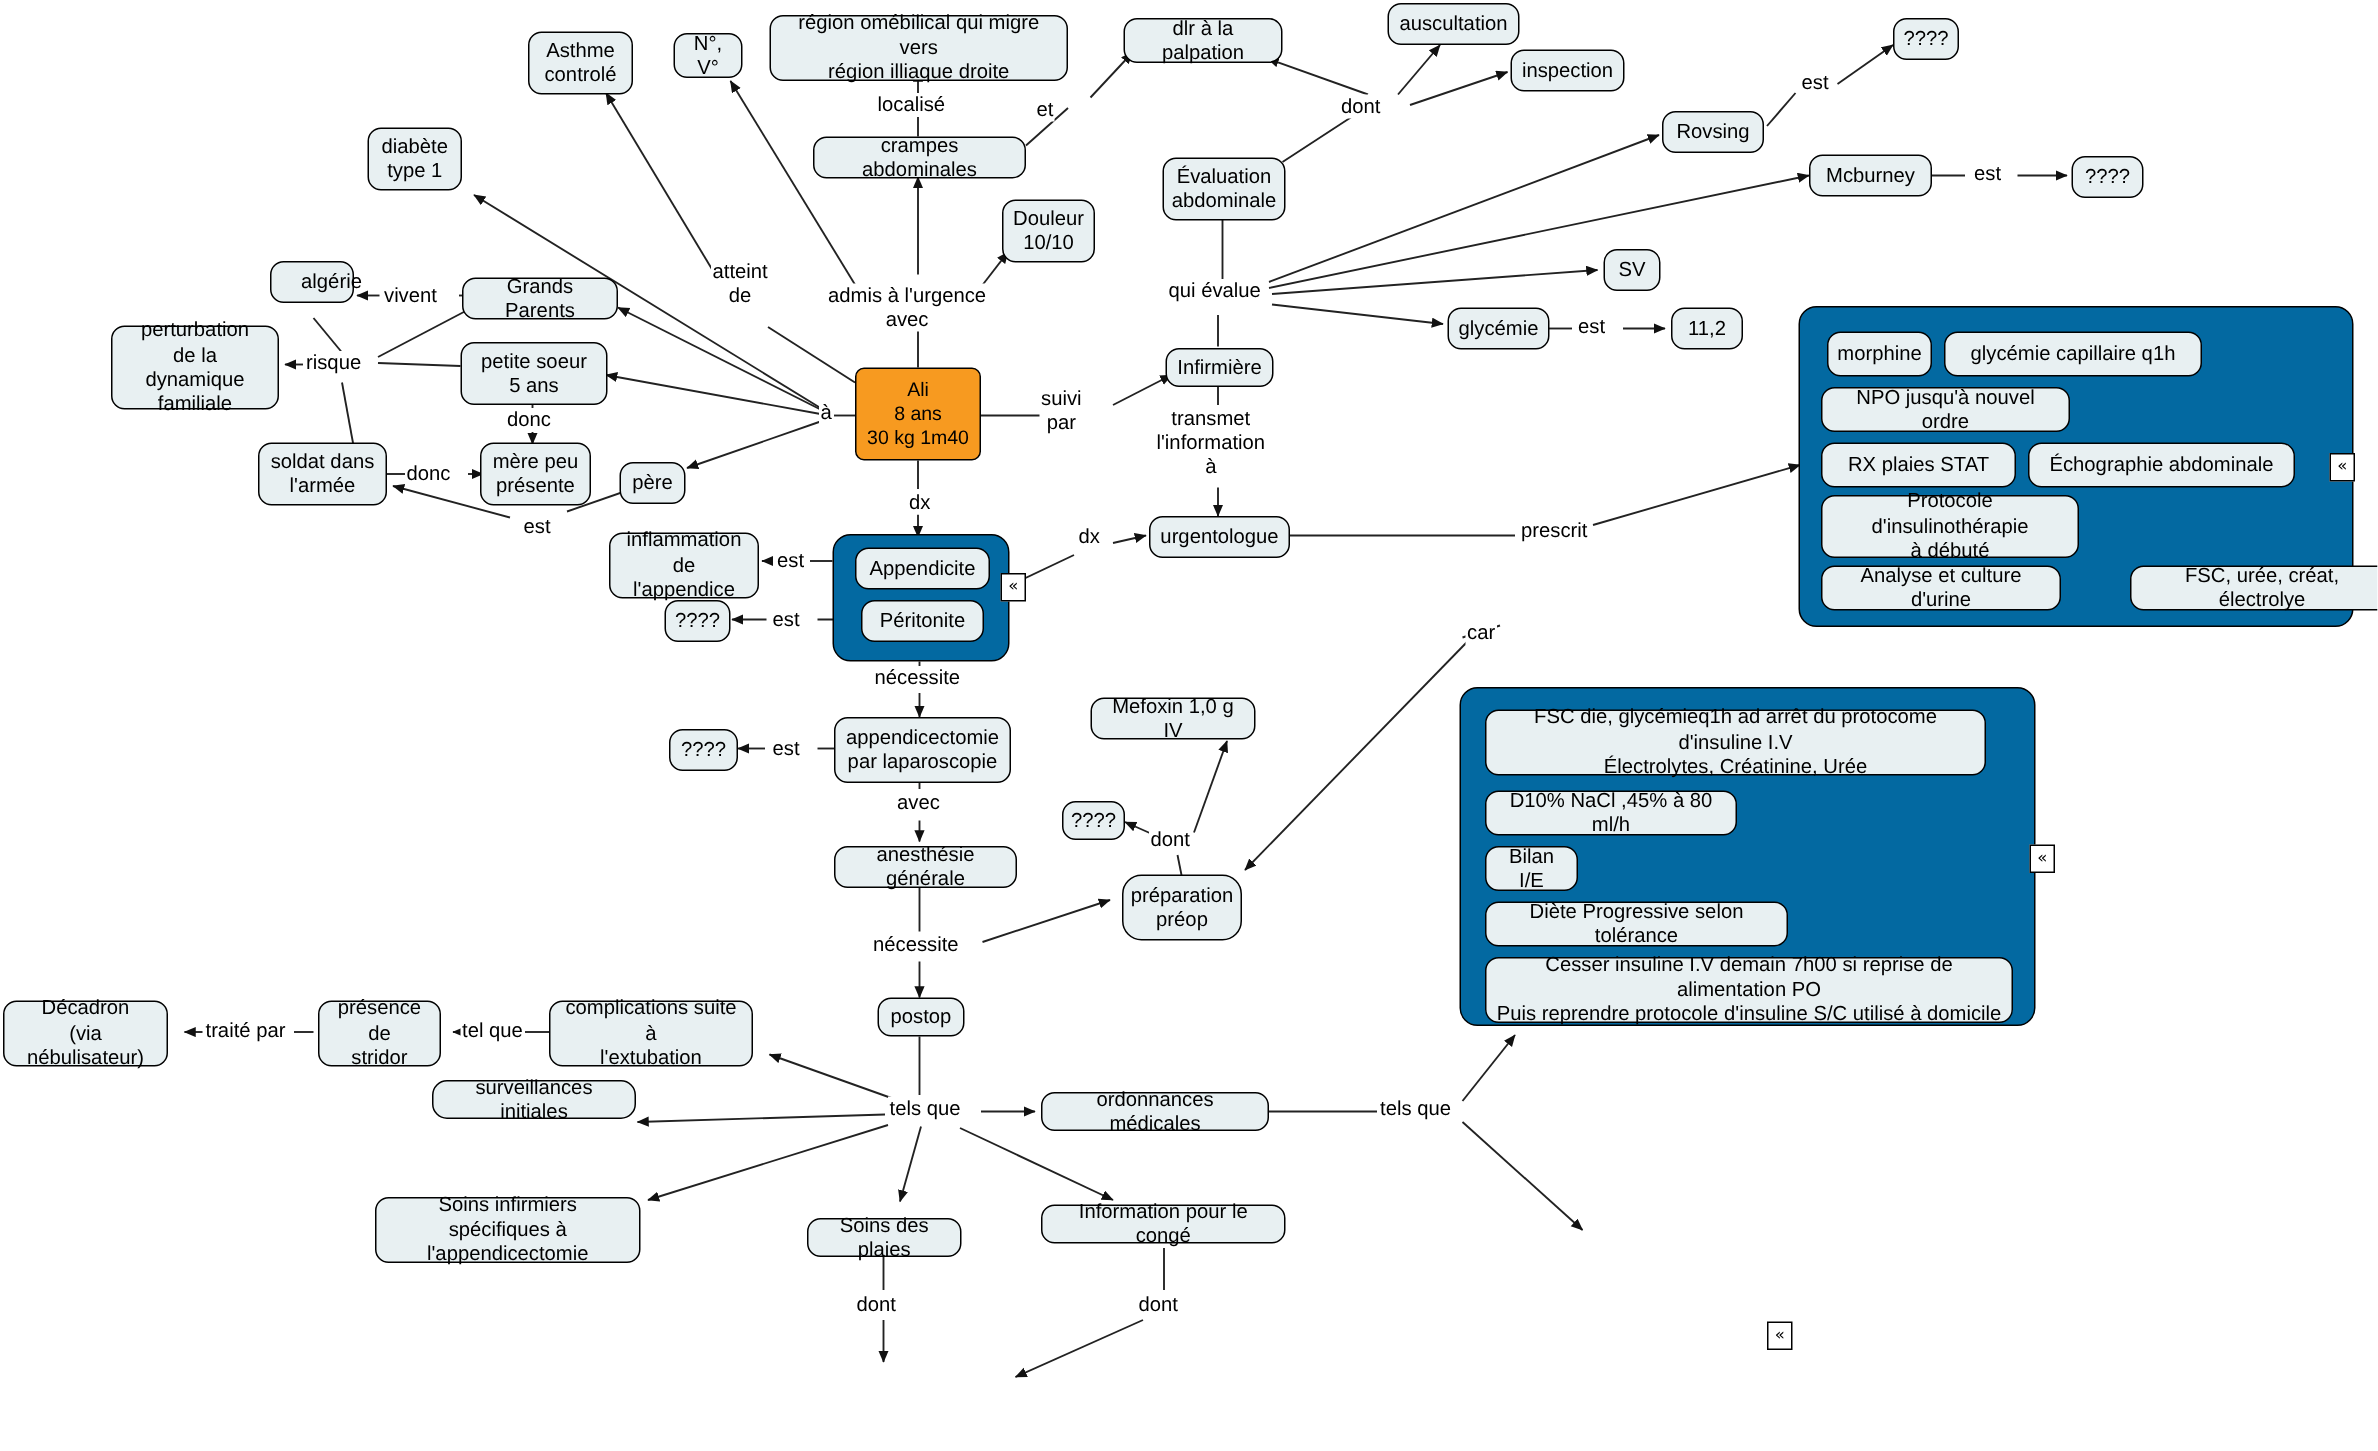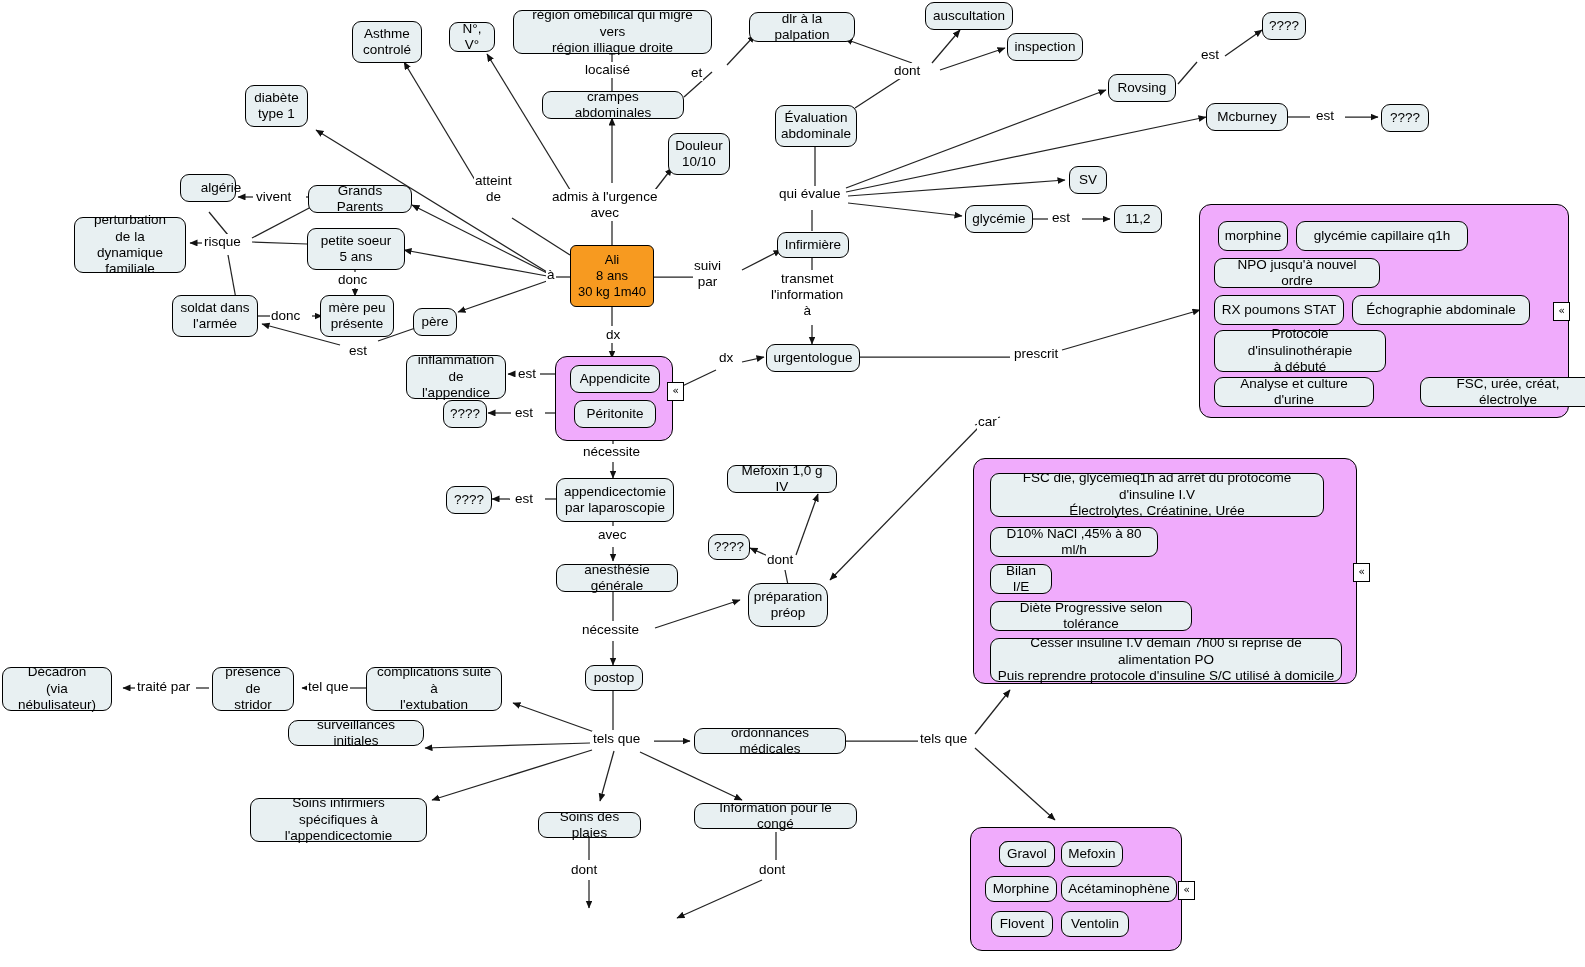--- a/index.html
+++ b/index.html
@@ -22,21 +22,21 @@
     line-height:1.22;
     text-align:center;
     display:flex;
     align-items:center;
     justify-content:center;
     padding:2px 6px;
     white-space:pre-line;
   }
   .node.orange{background:#F79A20;border:1px solid #000;border-radius:6px;}
   .node.group{
-    background:#f0abfc;
+    background:#0369a1;
     border:1px solid #000;
     border-radius:12px;
     display:block;
     padding:0;
   }
   .lbl{
     position:absolute;
     font-size:13.5px;
     color:#000;
     background:#ffffff;
@@ -288,47 +288,38 @@
 
   <div class="node group" style="left:555px;top:356px;width:118px;height:85px;">
     <div class="node" style="position:absolute;left:14px;top:8px;width:90px;height:28px;">Appendicite</div>
     <div class="node" style="position:absolute;left:18px;top:43px;width:82px;height:28px;">Péritonite</div>
   </div>
 
   <div class="node group" style="left:1199px;top:204px;width:370px;height:214px;">
     <div class="node" style="position:absolute;left:18px;top:16px;width:70px;height:30px;">morphine</div>
     <div class="node" style="position:absolute;left:96px;top:16px;width:172px;height:30px;">glycémie capillaire q1h</div>
     <div class="node" style="position:absolute;left:14px;top:53px;width:166px;height:30px;">NPO jusqu'à nouvel ordre</div>
-    <div class="node" style="position:absolute;left:14px;top:90px;width:130px;height:30px;">RX poumons STAT</div>
+    <div class="node" style="position:absolute;left:14px;top:90px;width:130px;height:30px;">RX plaies STAT</div>
     <div class="node" style="position:absolute;left:152px;top:90px;width:178px;height:30px;">Échographie abdominale</div>
     <div class="node" style="position:absolute;left:14px;top:125px;width:172px;height:42px;">Protocole d'insulinothérapie
 à débuté</div>
     <div class="node" style="position:absolute;left:14px;top:172px;width:160px;height:30px;">Analyse et culture d'urine</div>
     <div class="node" style="position:absolute;left:180px;top:172px;width:176px;height:30px;margin-left:40px;">FSC, urée, créat, électrolye</div>
   </div>
 
   <div class="node group" style="left:973px;top:458px;width:384px;height:226px;">
     <div class="node" style="position:absolute;left:16px;top:14px;width:334px;height:44px;">FSC die, glycémieq1h ad arrêt du protocome d'insuline I.V
 Électrolytes, Créatinine, Urée</div>
     <div class="node" style="position:absolute;left:16px;top:68px;width:168px;height:30px;">D10% NaCl ,45% à 80 ml/h</div>
     <div class="node" style="position:absolute;left:16px;top:105px;width:62px;height:30px;">Bilan I/E</div>
     <div class="node" style="position:absolute;left:16px;top:142px;width:202px;height:30px;">Diète Progressive selon tolérance</div>
     <div class="node" style="position:absolute;left:16px;top:179px;width:352px;height:44px;">Cesser insuline I.V demain 7h00 si reprise de alimentation PO
 Puis reprendre protocole d'insuline S/C utilisé à domicile</div>
   </div>
 
-  <div class="node group" style="left:970px;top:827px;width:212px;height:124px;">
-    <div class="node" style="position:absolute;left:28px;top:13px;width:56px;height:26px;"></div>
-    <div class="node" style="position:absolute;left:28px;top:13px;width:56px;height:26px;">Gravol</div>
-    <div class="node" style="position:absolute;left:90px;top:13px;width:62px;height:26px;">Mefoxin</div>
-    <div class="node" style="position:absolute;left:14px;top:48px;width:72px;height:26px;">Morphine</div>
-    <div class="node" style="position:absolute;left:90px;top:48px;width:116px;height:26px;">Acétaminophène</div>
-    <div class="node" style="position:absolute;left:20px;top:83px;width:62px;height:26px;">Flovent</div>
-    <div class="node" style="position:absolute;left:90px;top:83px;width:68px;height:26px;">Ventolin</div>
-  </div>
 
   <div class="lbl" style="left:584px;top:62px;">localisé</div>
   <div class="lbl" style="left:690px;top:65px;">et</div>
   <div class="lbl" style="left:893px;top:63px;">dont</div>
   <div class="lbl" style="left:1200px;top:47px;">est</div>
   <div class="lbl" style="left:1315px;top:108px;">est</div>
   <div class="lbl" style="left:474px;top:173px;">atteint
 de</div>
   <div class="lbl" style="left:551px;top:189px;">admis à l'urgence
 avec</div>

